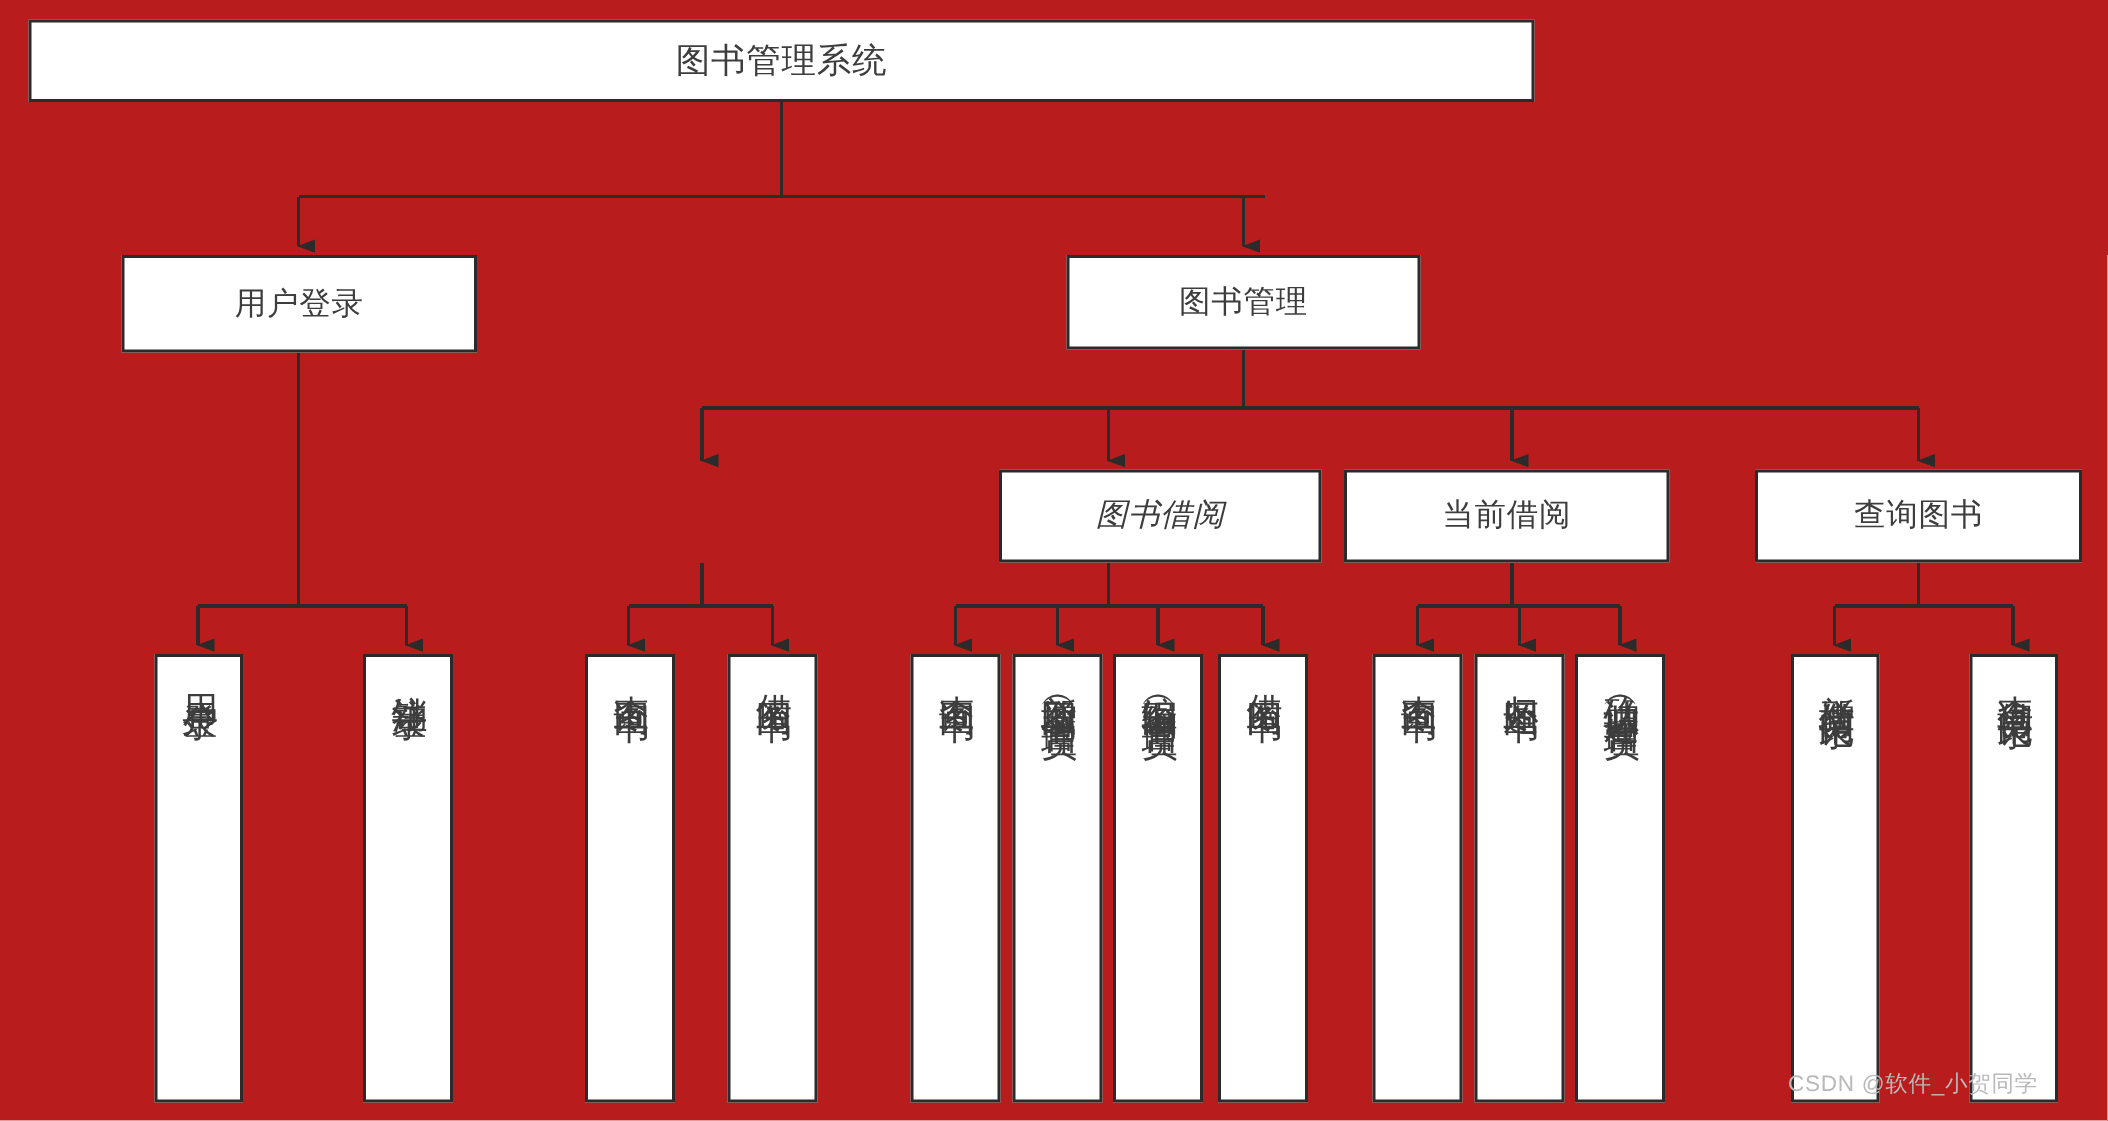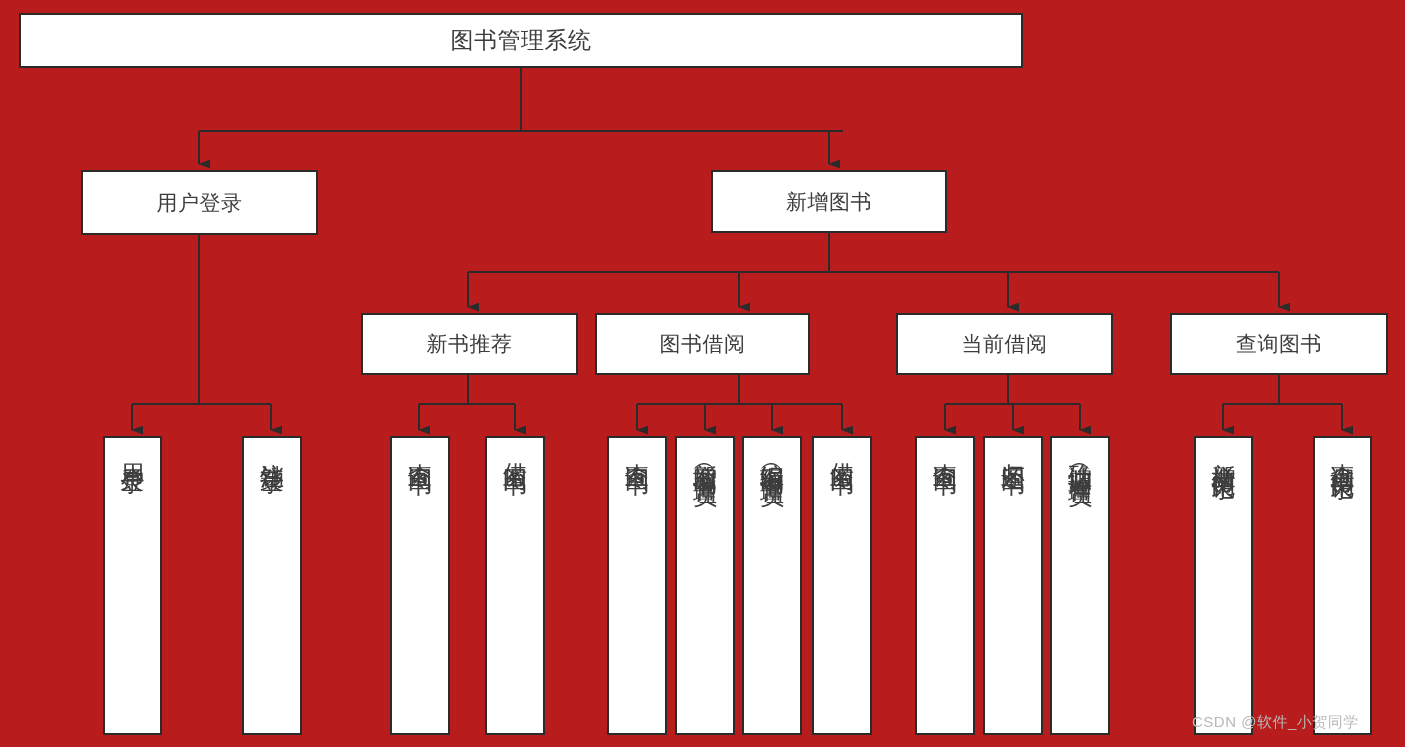--- a/index.html
+++ b/index.html
@@ -121,27 +121,24 @@
   </svg>
 
   <div class="node root" style="left:19px; top:13px; width:1004px; height:55px;">
     <span class="label">图书管理系统</span>
   </div>
 
   <div class="node" style="left:81px; top:170px; width:237px; height:65px;">
     <span class="label">用户登录</span>
   </div>
   <div class="node" style="left:711px; top:170px; width:236px; height:63px;">
-    <span class="label">新增图书</span>
+    <span class="label">图书管理</span>
   </div>
 
-  <div class="node" style="left:361px; top:313px; width:217px; height:62px;">
-    <span class="label">新书推荐</span>
-  </div>
-  <div class="node" style="left:595px; top:313px; width:215px; height:62px;">
+  <div class="node" style="left:666px; top:313px; width:215px; height:62px;font-style:italic;">
     <span class="label">图书借阅</span>
   </div>
   <div class="node" style="left:896px; top:313px; width:217px; height:62px;">
     <span class="label">当前借阅</span>
   </div>
   <div class="node" style="left:1170px; top:313px; width:218px; height:62px;">
     <span class="label">查询图书</span>
   </div>
 
   <div class="node vertical" style="left:103px; top:436px; width:59px; height:299px;">

